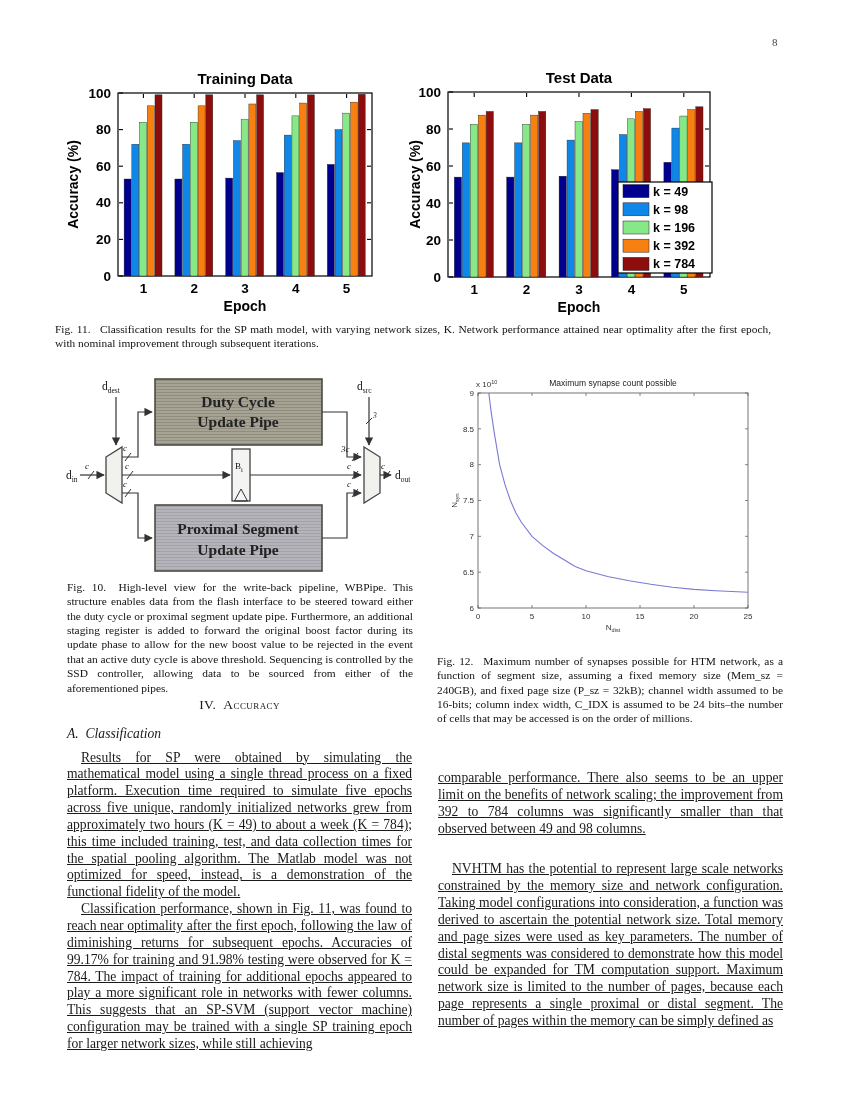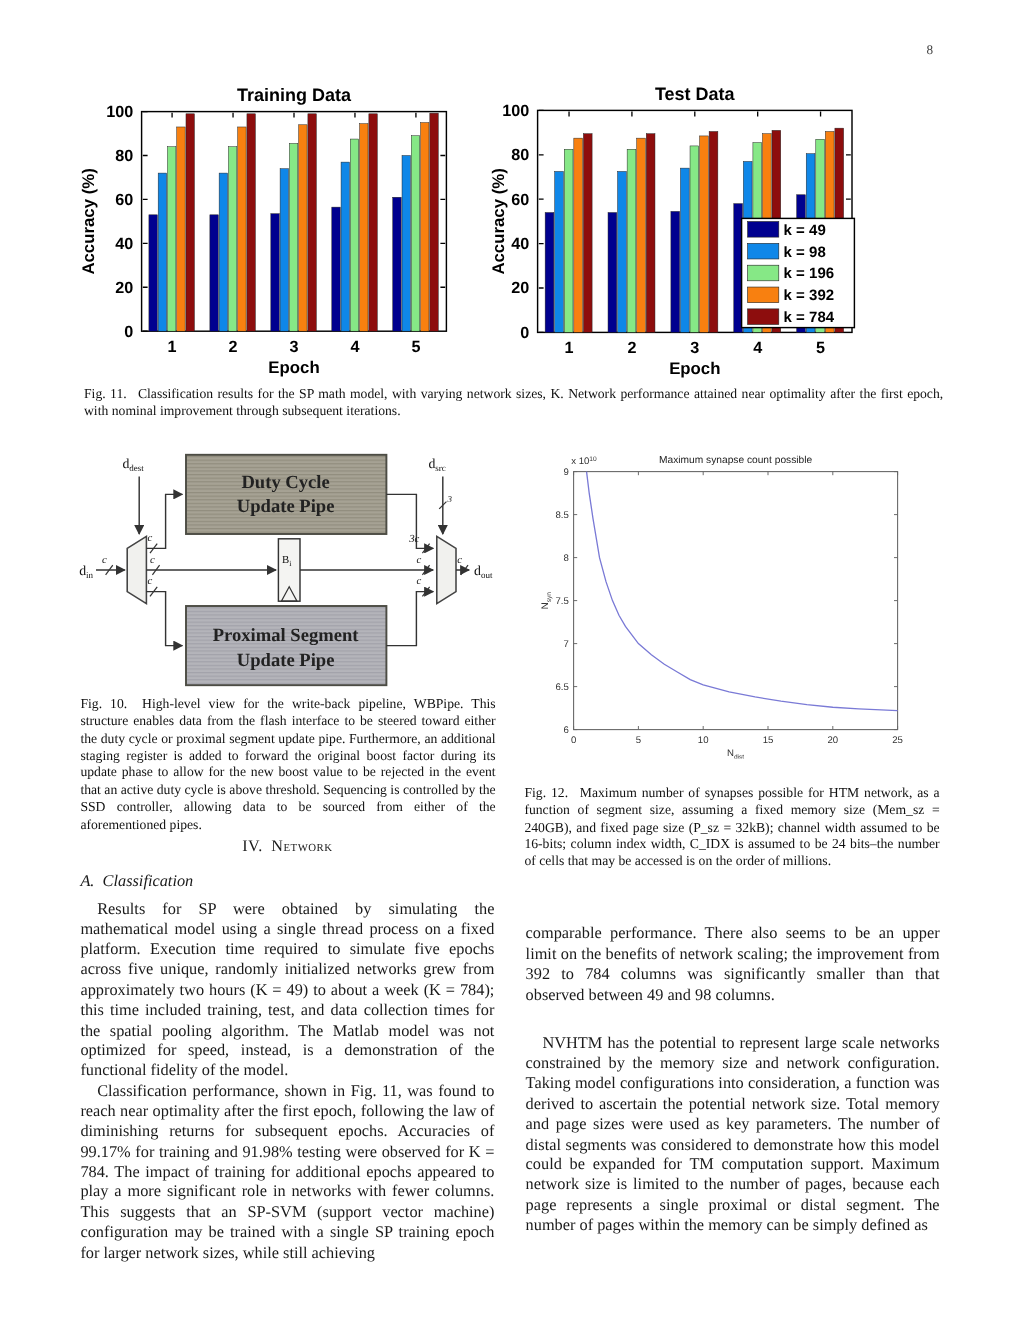--- a/index.html
+++ b/index.html
@@ -3,21 +3,21 @@
 <meta charset="utf-8">
 <style>
   html,body{margin:0;padding:0;background:#e8e8e8;}
   #page{position:relative;width:850px;height:1100px;background:#ffffff;margin:0 auto;
         font-family:"Liberation Serif",serif;color:#1a1a1a;overflow:hidden;}
   .abs{position:absolute;}
   
   #page-number{left:772px;top:36px;font-size:11px;color:#444;}
   .caption{font-size:11.4px;line-height:1.26;text-align:justify;color:#111;}
   .colText{font-size:13.6px;line-height:1.24;text-align:justify;}
-  .colText p{margin:0 0 0 0;text-indent:14px;}
+  .colText p{margin:0 0 0 0;text-indent:14px;text-decoration:underline;}
   .colText p.noindent{text-indent:0;}
   h3.secHead{margin:0 0 9px 0;font-size:13.5px;font-weight:400;text-align:center;
              font-variant:small-caps;letter-spacing:0.4px;}
   h4.subHead{margin:12px 0 7px 0;font-size:13.6px;font-weight:400;font-style:italic;}
   .gap{height:24px;}
   
   .bt{font:700 13.5px "Liberation Sans",sans-serif;fill:#000;}
   .btitle{font:700 15px "Liberation Sans",sans-serif;fill:#000;}
   .baxl{font:700 14px "Liberation Sans",sans-serif;fill:#000;}
   .blg{font:700 12.5px "Liberation Sans",sans-serif;fill:#000;}
@@ -169,21 +169,21 @@
       <rect x="215" y="136.8" width="26" height="13" fill="#0f87e8" stroke="#222" stroke-width="0.5"></rect>
       <text x="245" y="147.8" class="blg" text-anchor="start">k = 98</text>
       <rect x="215" y="155" width="26" height="13" fill="#86e886" stroke="#222" stroke-width="0.5"></rect>
       <text x="245" y="166" class="blg" text-anchor="start">k = 196</text>
       <rect x="215" y="173.2" width="26" height="13" fill="#f88010" stroke="#222" stroke-width="0.5"></rect>
       <text x="245" y="184.2" class="blg" text-anchor="start">k = 392</text>
       <rect x="215" y="191.39999999999998" width="26" height="13" fill="#8d0d0d" stroke="#222" stroke-width="0.5"></rect>
       <text x="245" y="202.39999999999998" class="blg" text-anchor="start">k = 784</text>
     </svg>
 
-  <div class="abs caption" style="left:70px;top:322px;width:716px;">Fig. 11.  Classification results for the SP math model, with varying network sizes, K. Network performance attained near optimality after the first epoch, with nominal improvement through subsequent iterations.</div>
+  <div class="abs caption" style="left:55px;top:322px;width:716px;">Fig. 11.  Classification results for the SP math model, with varying network sizes, K. Network performance attained near optimality after the first epoch, with nominal improvement through subsequent iterations.</div>
 
   <svg class="abs" style="left:64px;top:377px;" width="348" height="198" viewBox="0 0 348 198">
     <defs>
       <pattern id="stripeDuty" width="6" height="3" patternUnits="userSpaceOnUse">
         <rect width="6" height="3" fill="#a6a294"></rect>
         <line x1="0" y1="0.5" x2="6" y2="0.5" stroke="#918d7e" stroke-width="1"></line>
       </pattern>
       <pattern id="stripeProx" width="6" height="3" patternUnits="userSpaceOnUse">
         <rect width="6" height="3" fill="#b4b4ba"></rect>
         <line x1="0" y1="0.5" x2="6" y2="0.5" stroke="#a2a2aa" stroke-width="1"></line>
@@ -291,21 +291,21 @@
       <polyline points="53.8,19.0 56.0,36.9 59.2,58.4 64.6,90.7 70.0,110.7 75.4,126.5 80.8,138.7 86.2,148.0 97.0,162.3 107.8,171.6 118.6,179.5 129.4,186.0 140.2,192.4 151.0,196.7 172.6,202.5 194.2,206.8 215.8,210.3 237.4,213.2 259.0,215.4 280.6,216.8 313.0,218.2" fill="none" stroke="#7a7ad6" stroke-width="1.1"></polyline>
       <text x="178" y="12" class="lt2" text-anchor="middle">Maximum synapse count possible</text>
       <text x="41" y="13" class="lt" text-anchor="start">x 10<tspan dy="-3.2" font-size="5.5">10</tspan></text>
       <text x="178" y="256" class="lt" text-anchor="middle">N<tspan dy="2.2" font-size="5.5">dist</tspan></text>
       <text class="lt" text-anchor="middle" transform="translate(22,126.5) rotate(-90)">N<tspan dy="2.2" font-size="5.5">syn</tspan></text>
     </svg>
 
   <div class="abs caption" style="left:437px;top:654px;width:346px;">Fig. 12.  Maximum number of synapses possible for HTM network, as a function of segment size, assuming a fixed memory size (Mem_sz = 240GB), and fixed page size (P_sz = 32kB); channel width assumed to be 16-bits; column index width, C_IDX is assumed to be 24 bits–the number of cells that may be accessed is on the order of millions.</div>
 
   <div class="abs colText" style="left:67px;top:697px;width:345px;">
-    <h3 class="secHead">IV. Network</h3>
+    <h3 class="secHead">IV. Accuracy</h3>
     <h4 class="subHead">A. Classification</h4>
     <p>Results for SP were obtained by simulating the mathematical model using a single thread process on a fixed platform. Execution time required to simulate five epochs across five unique, randomly initialized networks grew from approximately two hours (K = 49) to about a week (K = 784); this time included training, test, and data collection times for the spatial pooling algorithm. The Matlab model was not optimized for speed, instead, is a demonstration of the functional fidelity of the model.</p>
     <p>Classification performance, shown in Fig. 11, was found to reach near optimality after the first epoch, following the law of diminishing returns for subsequent epochs. Accuracies of 99.17% for training and 91.98% testing were observed for K = 784. The impact of training for additional epochs appeared to play a more significant role in networks with fewer columns. This suggests that an SP-SVM (support vector machine) configuration may be trained with a single SP training epoch for larger network sizes, while still achieving</p>
   </div>
 
   <div class="abs colText" style="left:438px;top:770px;width:345px;">
     <p class="noindent">comparable performance. There also seems to be an upper limit on the benefits of network scaling; the improvement from 392 to 784 columns was significantly smaller than that observed between 49 and 98 columns.</p>
     <div class="gap"></div>
     <p>NVHTM has the potential to represent large scale networks constrained by the memory size and network configuration. Taking model configurations into consideration, a function was derived to ascertain the potential network size. Total memory and page sizes were used as key parameters. The number of distal segments was considered to demonstrate how this model could be expanded for TM computation support. Maximum network size is limited to the number of pages, because each page represents a single proximal or distal segment. The number of pages within the memory can be simply defined as</p>
   </div>

